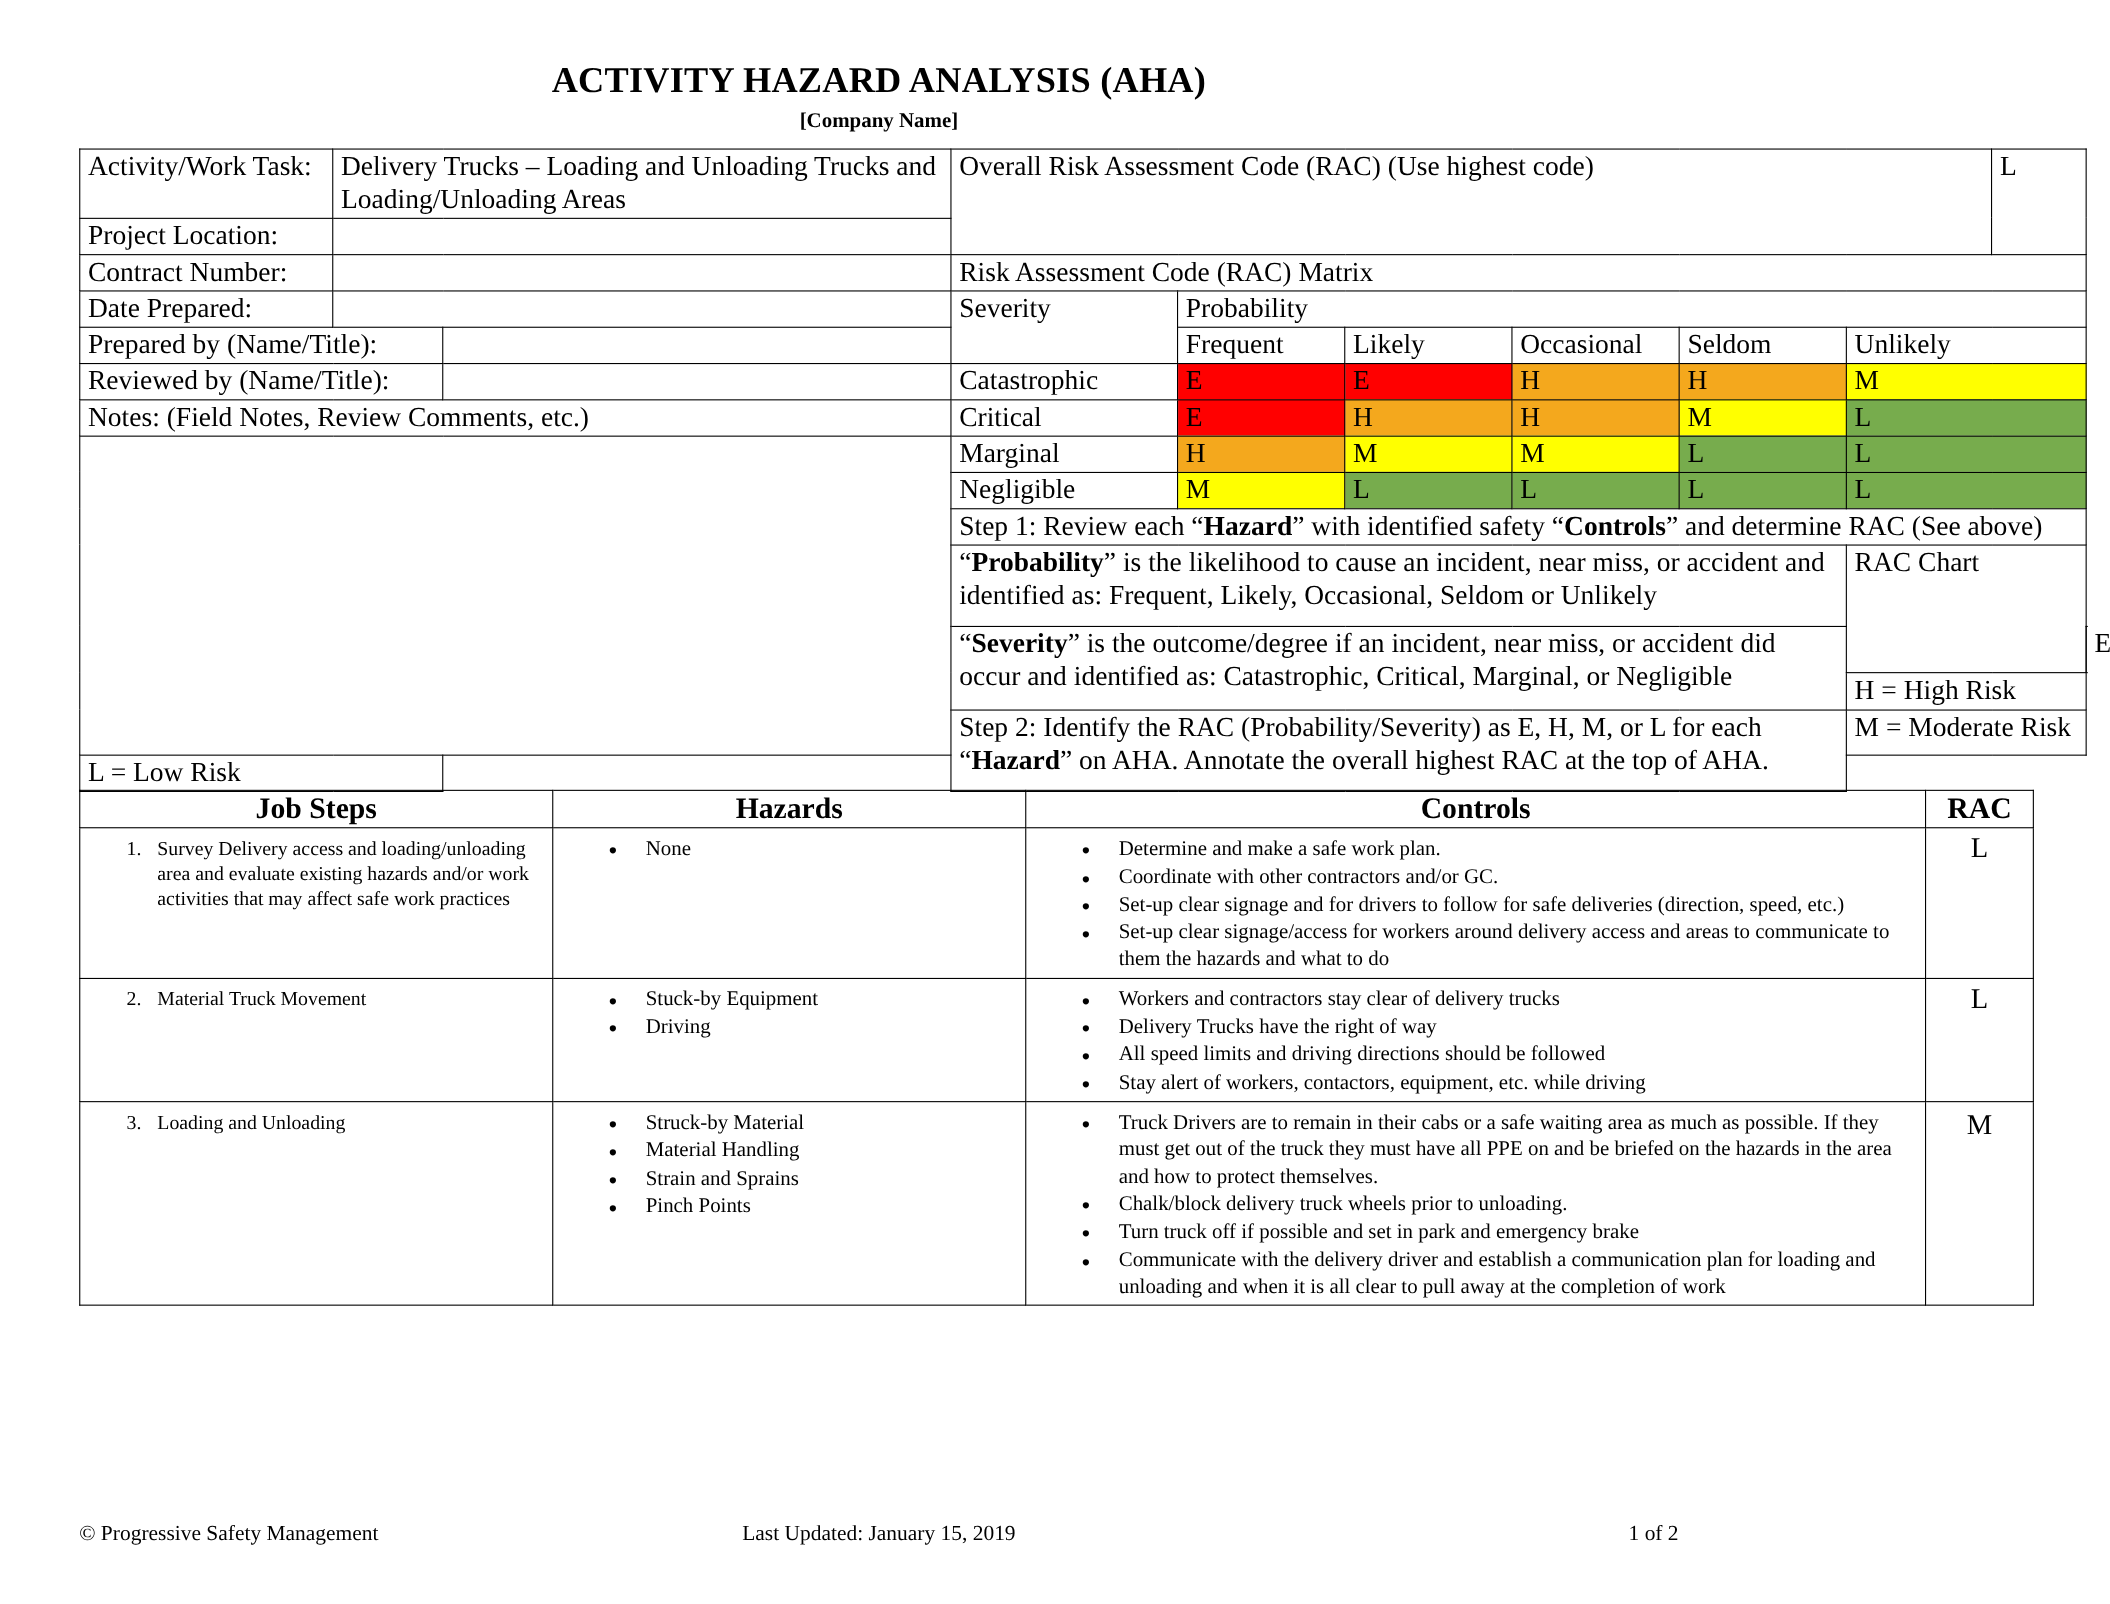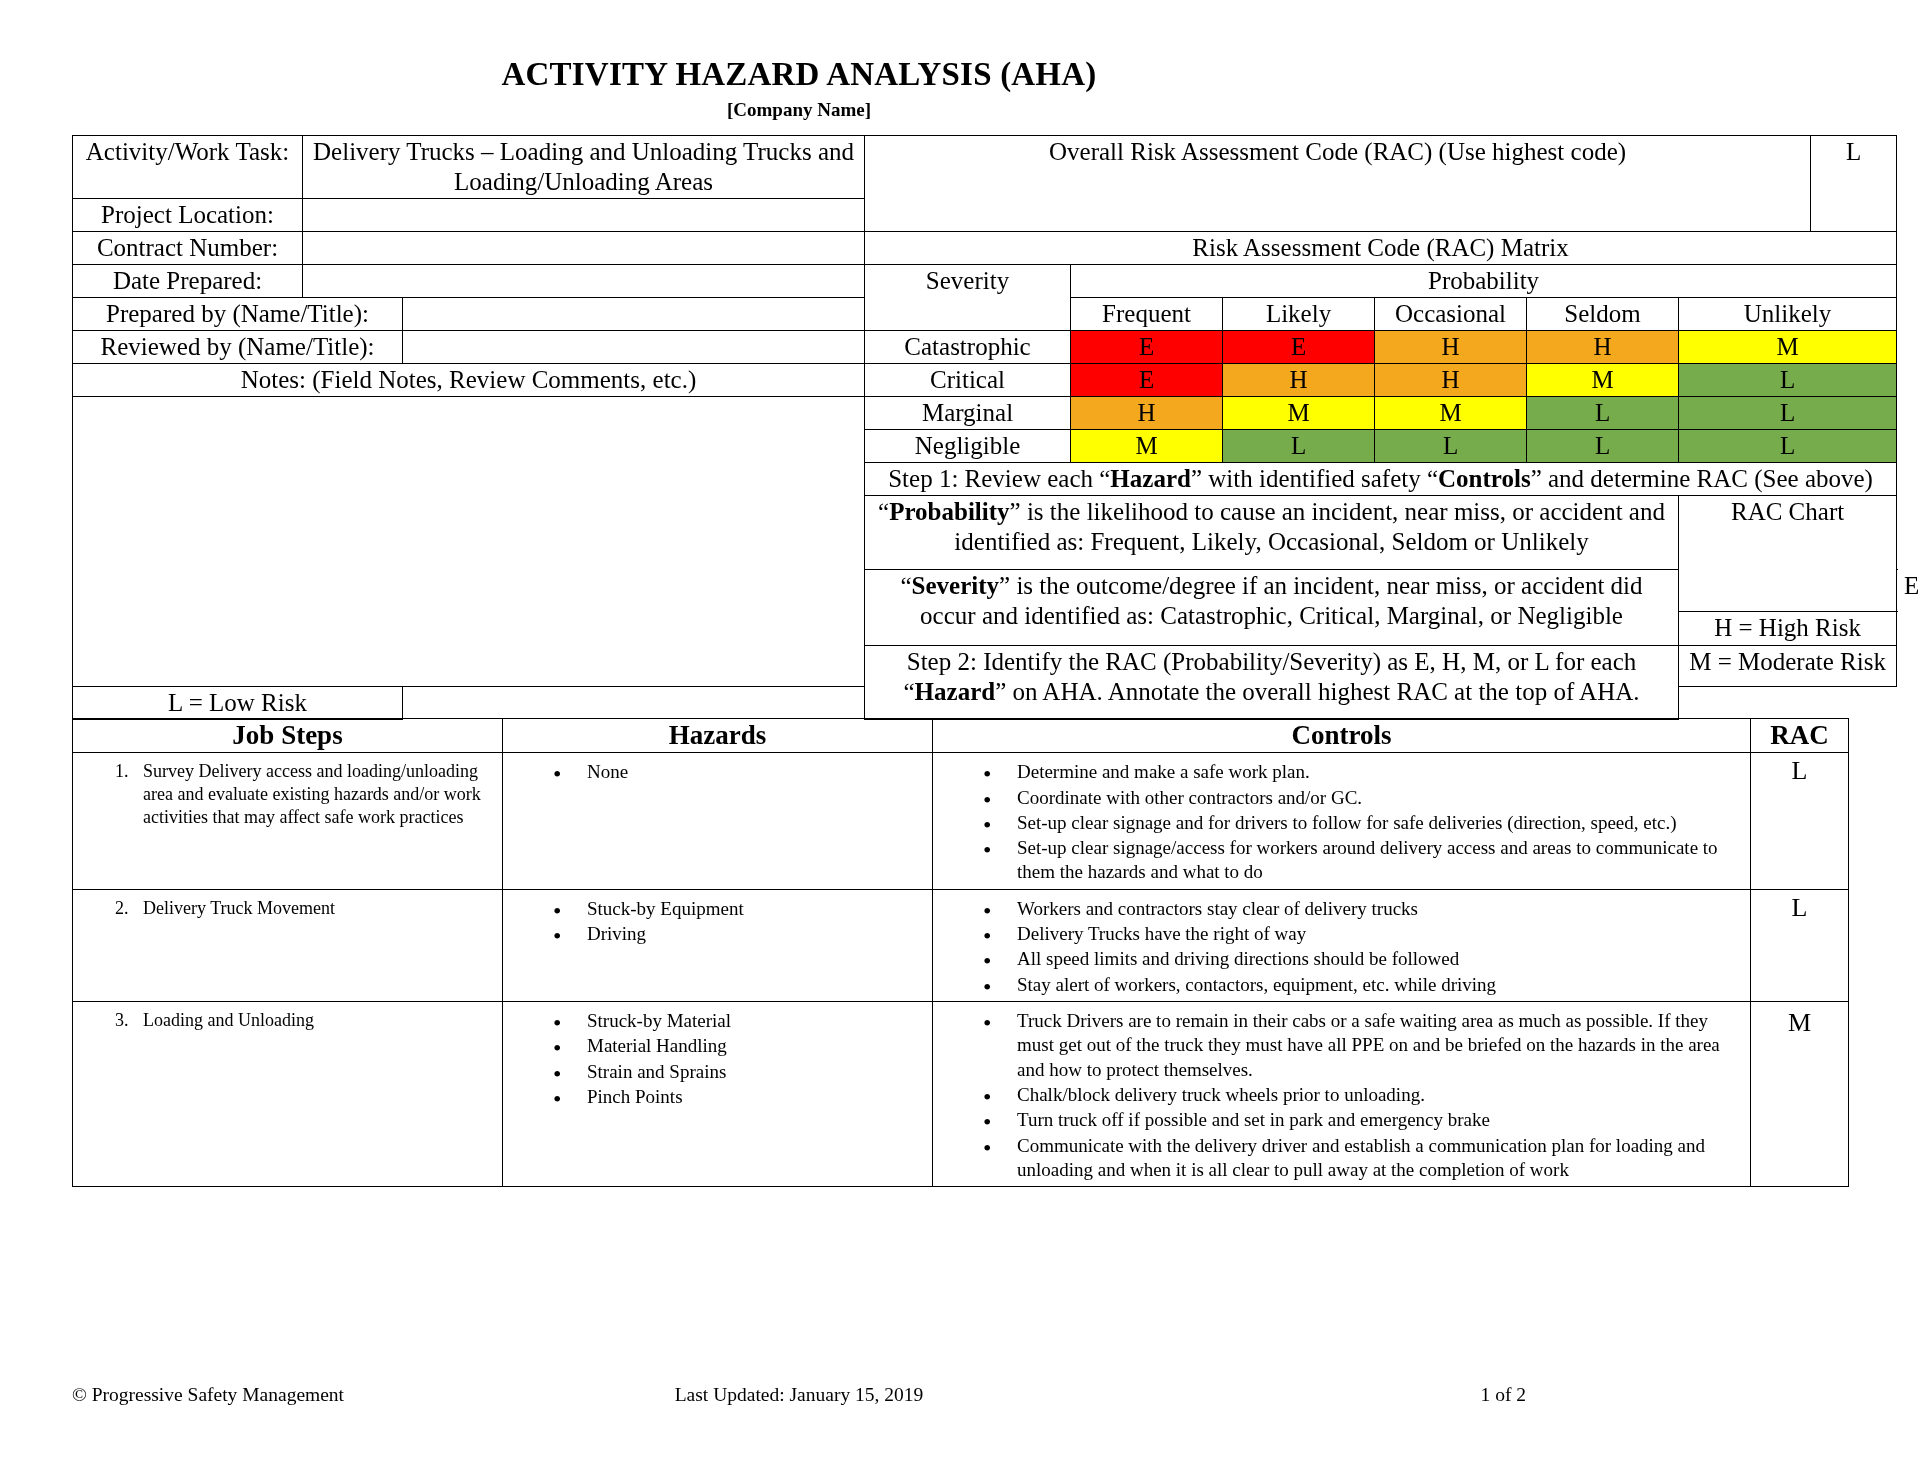--- a/index.html
+++ b/index.html
@@ -43,21 +43,21 @@
     width: 1776px;
     table-layout: fixed;
   }
   table.grid td, table.grid th {
     border: 1.6px solid #000;
     padding: 1px 7px;
     font-size: 25px;
     line-height: 1.2;
     vertical-align: top;
     font-weight: normal;
-    text-align: center;
+    text-align: left;
   }
 
   
   .info-label { white-space: nowrap; }
   .blank-cell { }
   .overall-rac {
     text-align: center;
     font-size: 29px;
     vertical-align: middle;
   }
@@ -353,21 +353,21 @@
             <li>Set-up clear signage and for drivers to follow for safe deliveries (direction, speed, etc.)</li>
             <li>Set-up clear signage/access for workers around delivery access and areas to communicate to them the hazards and what to do</li>
           </ul>
         </td>
         <td class="rac-col">L</td>
       </tr>
 
       <tr>
         <td class="jobstep-cell">
           <ol class="steps" start="2">
-            <li>Delivery Truck Movement</li>
+            <li>Material Truck Movement</li>
           </ol>
         </td>
         <td>
           <ul class="bul">
             <li>Stuck-by Equipment</li>
             <li>Driving</li>
           </ul>
         </td>
         <td>
           <ul class="bul">

